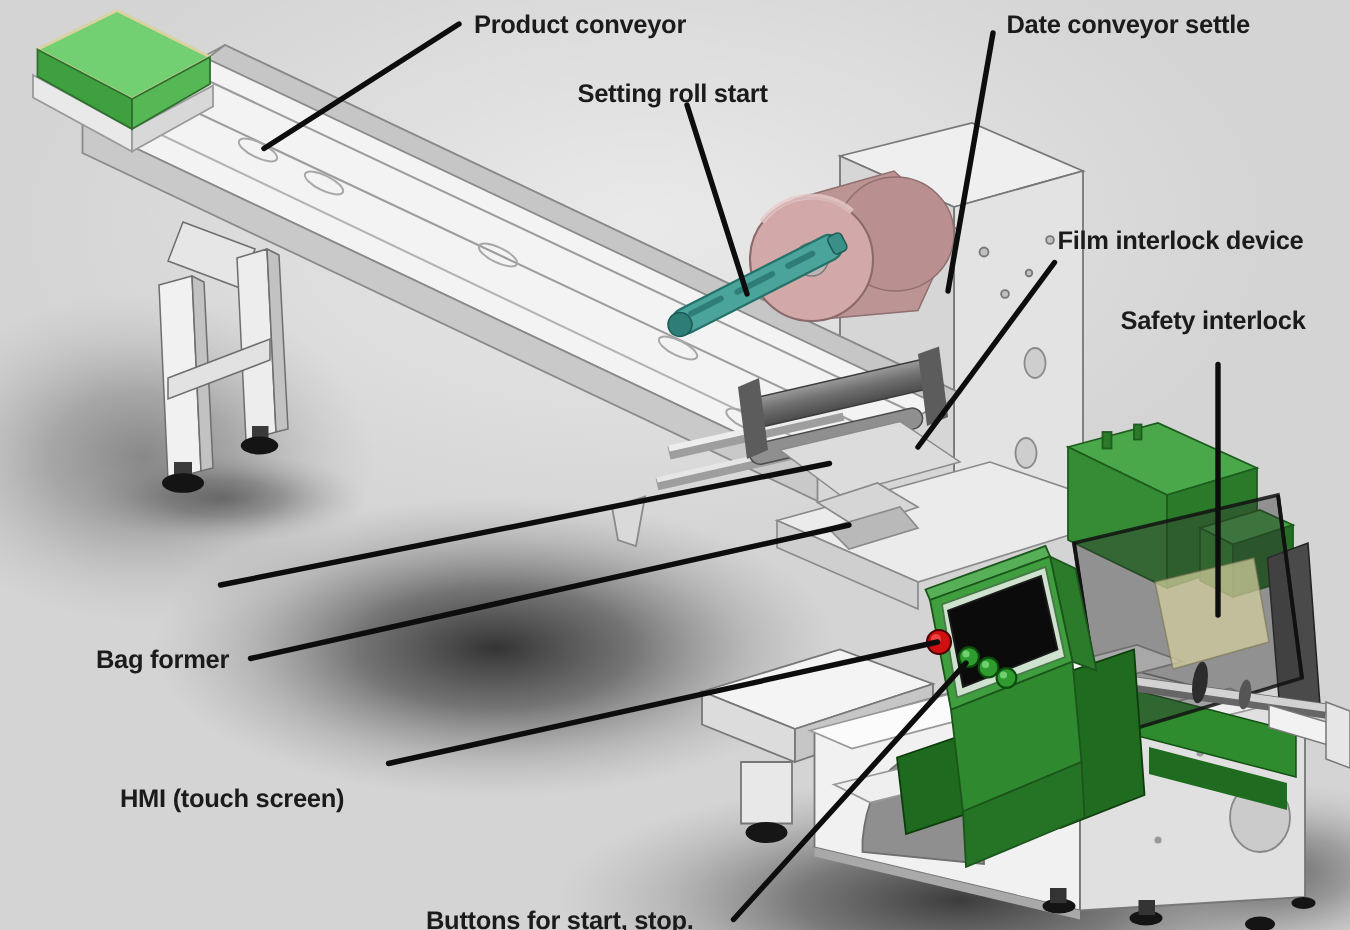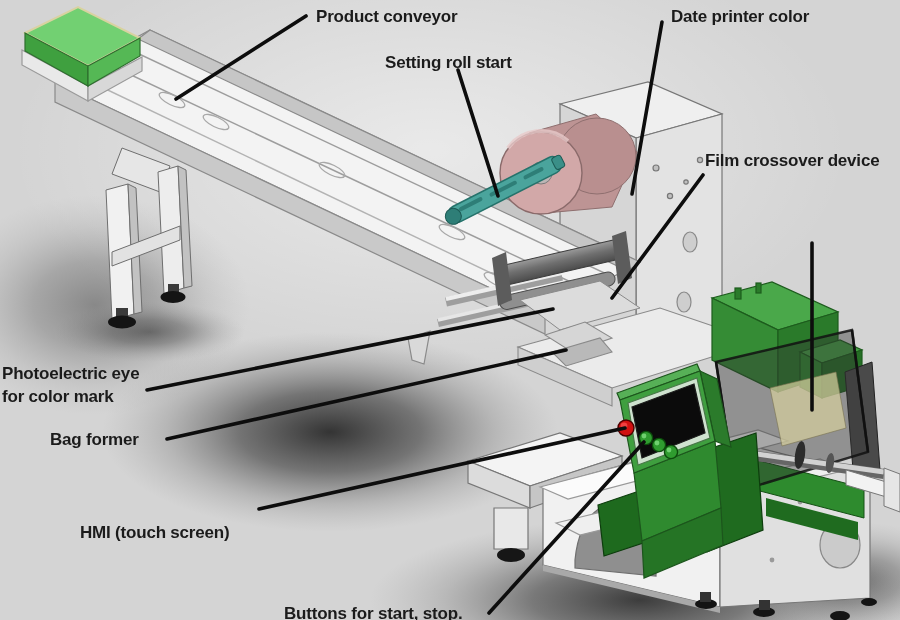--- a/index.html
+++ b/index.html
@@ -224,25 +224,22 @@
     <line x1="812" y1="243" x2="812" y2="410"></line>
     <line x1="147" y1="390" x2="553" y2="309"></line>
     <line x1="167" y1="439" x2="566" y2="350"></line>
     <line x1="259" y1="509" x2="625" y2="428"></line>
     <line x1="489" y1="613" x2="644" y2="442"></line>
   </g>
 </svg>
 
 <div class="label" style="left:316px;top:5px">Product conveyor</div>
 <div class="label" style="left:385px;top:51px">Setting roll start</div>
-<div class="label" style="left:671px;top:5px">Date printer color</div>
-<div class="label" style="left:705px;top:149px">Film crossover device</div>
+<div class="label" style="left:671px;top:5px">Date conveyor settle</div>
+<div class="label" style="left:705px;top:149px">Film interlock device</div>
 <div class="label" style="left:747px;top:202px">
+  <span>Safety interlock</span>
 </div>
-<div class="label" style="left:2px;top:362px">
-  <span>Photoelectric eye</span>
-  <span>for color mark</span>
-</div>
-<div class="label" style="left:50px;top:428px">Bag former</div>
+<div class="label" style="left:64px;top:428px">Bag former</div>
 <div class="label" style="left:80px;top:521px">HMI (touch screen)</div>
 <div class="label" style="left:284px;top:602px">Buttons for start, stop.</div>
 
 </div>
 
 </body></html>

